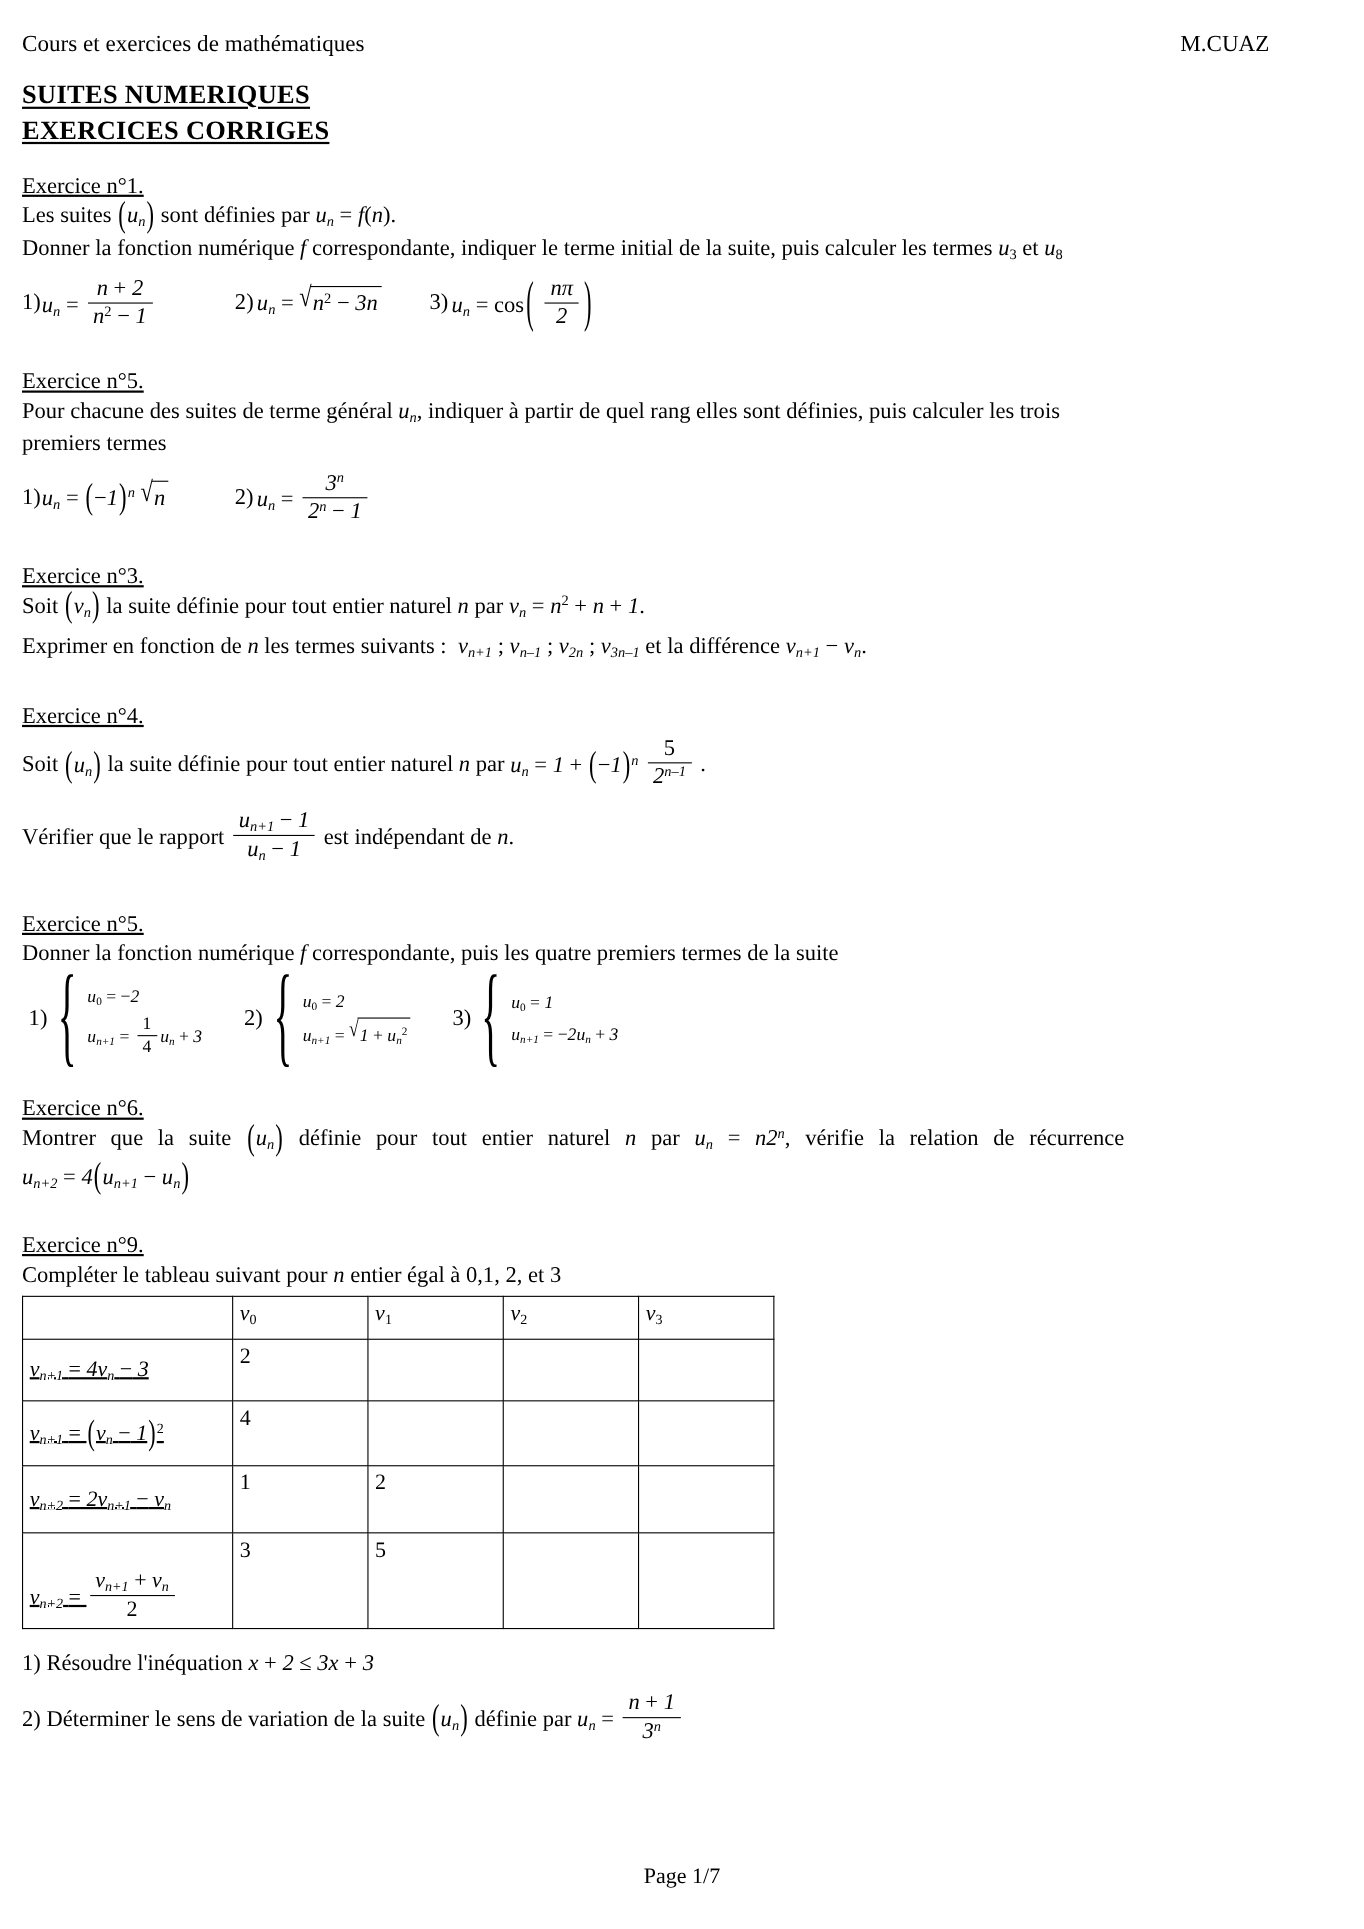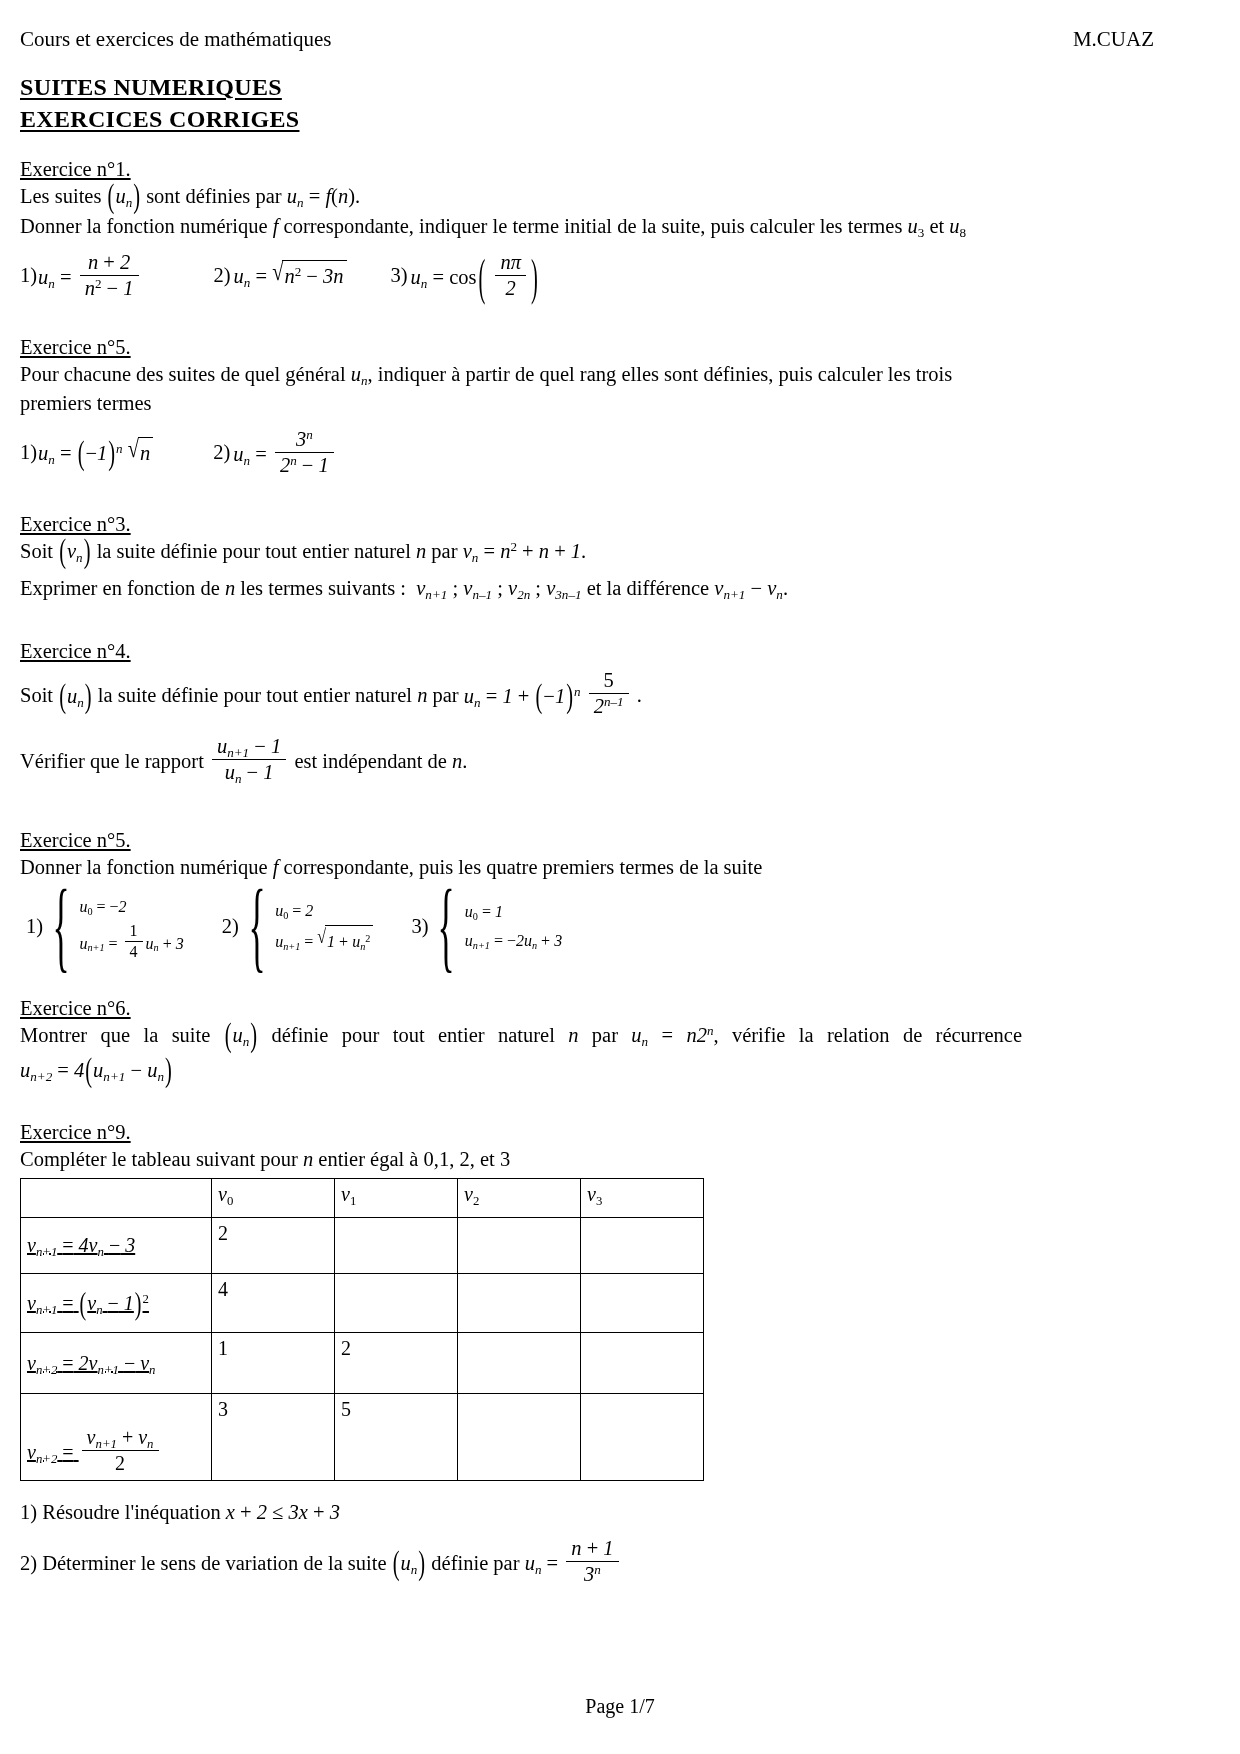--- a/index.html
+++ b/index.html
@@ -247,21 +247,21 @@
     </span>
   </div>
 
   <div class="gap-m"></div>
 
   <div class="ex-head">
     <span>Exercice n°5.</span>
   </div>
 
   <p class="body-text justify" style="margin:0; width:1000px;">
-    <span>Pour chacune des suites de quel général</span>
+    <span>Pour chacune des suites de terme général</span>
     <span class="m">u<sub class="idx">n</sub></span><span>, indiquer à partir de quel rang elles sont définies, puis calculer les trois</span>
   </p>
   <p class="body-text line">premiers termes</p>
 
   <div class="gap-s"></div>
 
   <div class="body-text" style="display:flex; align-items:center;">
     <span style="width:18px">1)</span>
     <span class="m">u<sub class="idx">n</sub> <span class="mr">=</span>
       <span class="paren-big">(</span><span class="mr">−</span>1<span class="paren-big">)</span><sup class="idx">n</sup>

